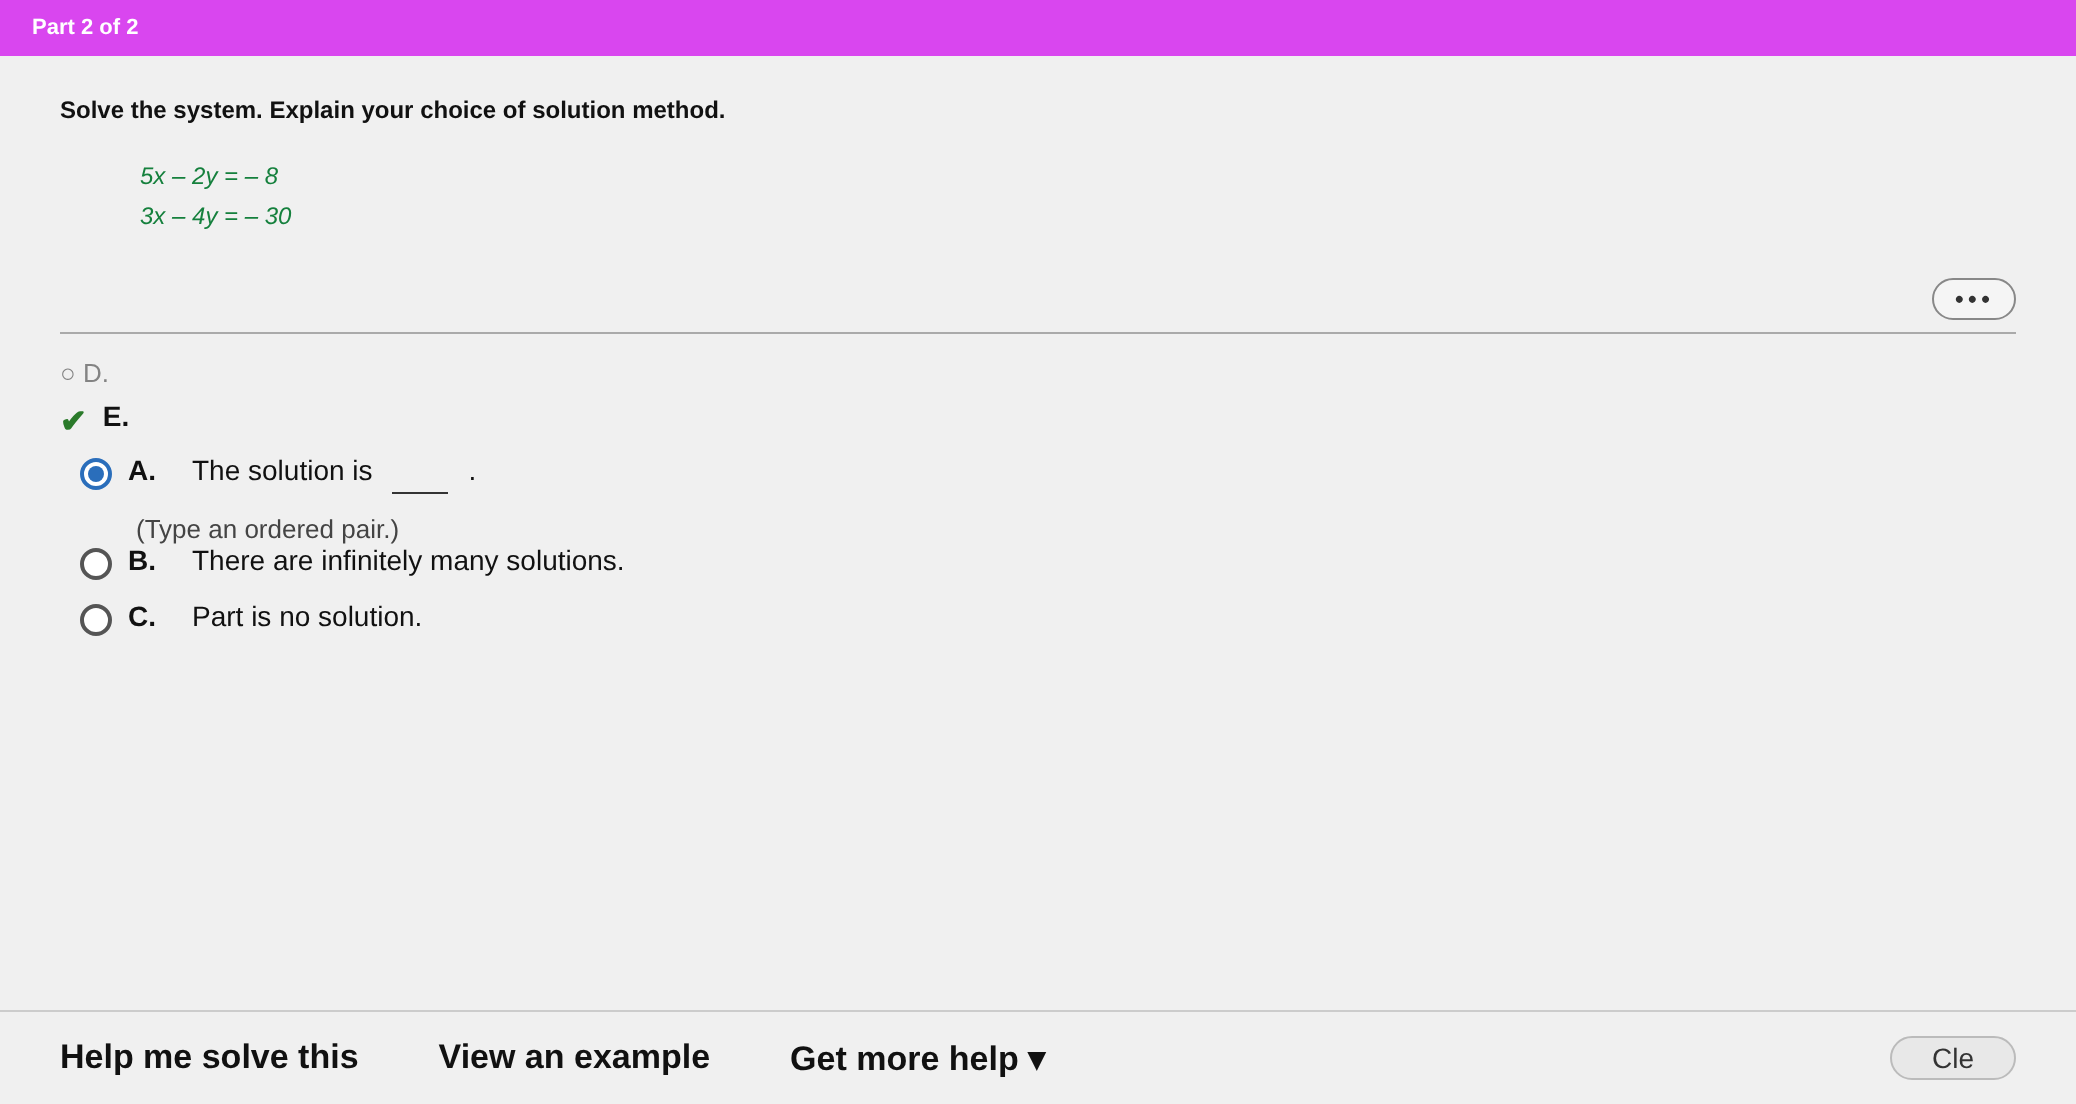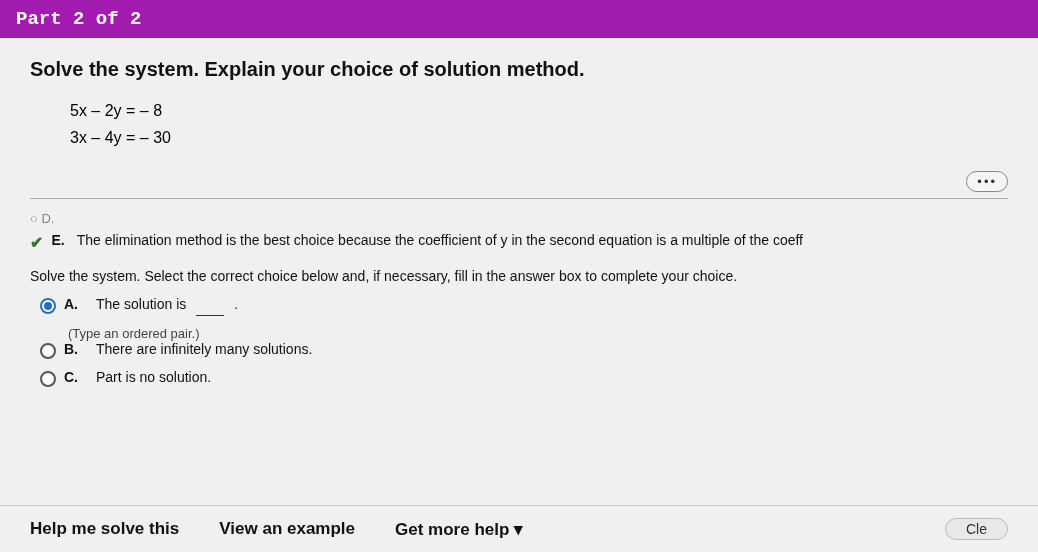--- a/index.html
+++ b/index.html
@@ -6,48 +6,48 @@
     body {
       font-family: Arial, sans-serif;
       background: #2a2a2a;
       width: 1038px;
       height: 552px;
       overflow: hidden;
       display: flex;
       flex-direction: column;
     }
     .header {
-      background: #a21caf;
+      background: #d946ef;
       color: white;
       padding: 8px 16px;
-      font-size: 19px;
-      font-weight: bold;
-      font-family: Liberation Mono, monospace;
+      font-size: 11px;
+      font-weight: bold;
     }
     .main-content {
       background: #f0f0f0;
       flex: 1;
       display: flex;
       flex-direction: column;
       padding: 20px 30px 0 30px;
       position: relative;
       overflow: hidden;
     }
     .question-text {
-      font-size: 20px;
+      font-size: 12px;
       font-weight: bold;
       margin-bottom: 16px;
       color: #111;
     }
     .equations {
       margin-left: 40px;
       margin-bottom: 20px;
-      font-size: 16px;
-      color: #000000;
+      font-size: 12px;
+      color: #15803d;
       line-height: 1.7;
+      font-style: italic;
     }
     .equations .eq {
       display: flex;
       align-items: center;
       gap: 6px;
     }
     .divider-row {
       display: flex;
       align-items: center;
       justify-content: flex-end;
@@ -204,25 +204,23 @@
 
   <div class="options-section">
 
     <div class="option-row strikethrough">
       <span style="font-size:13px; color:#555; margin-top:2px;">○ D.</span>
     </div>
 
     <div class="option-row">
       <span class="checkmark">✔</span>
       <span class="option-label">E.</span>
-      <span>The elimination method is the best choice because the coefficient of y in the second equation is a multiple of the coeff</span>
-    </div>
-  </div>
-
-  <div class="solve-instruction">Solve the system. Select the correct choice below and, if necessary, fill in the answer box to complete your choice.</div>
+    </div>
+  </div>
+
 
   <div class="answer-choices">
 
     <div>
       <div class="answer-row">
         <span class="radio-circle selected"></span>
         <span class="option-label">A.</span>
         <span>The solution is</span>
         <span class="answer-box"></span>
         <span>.</span>

